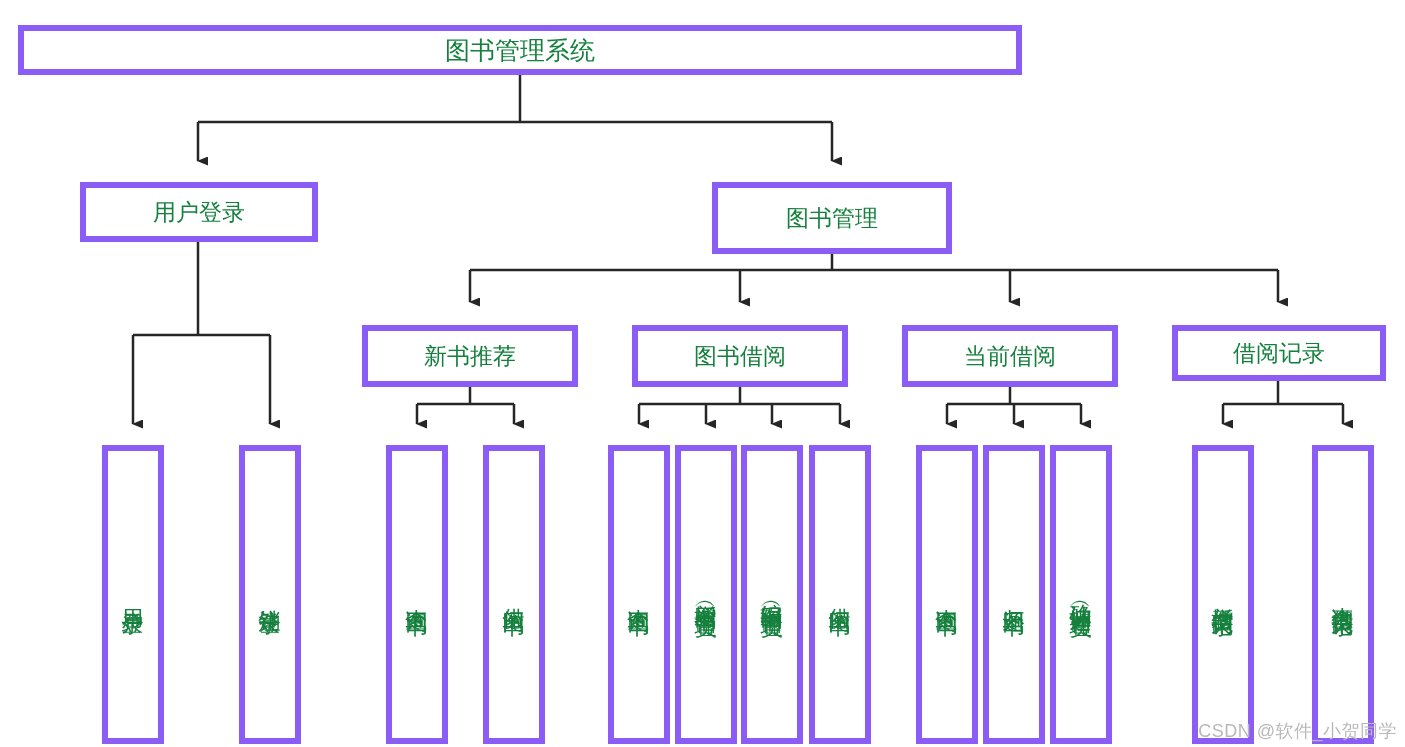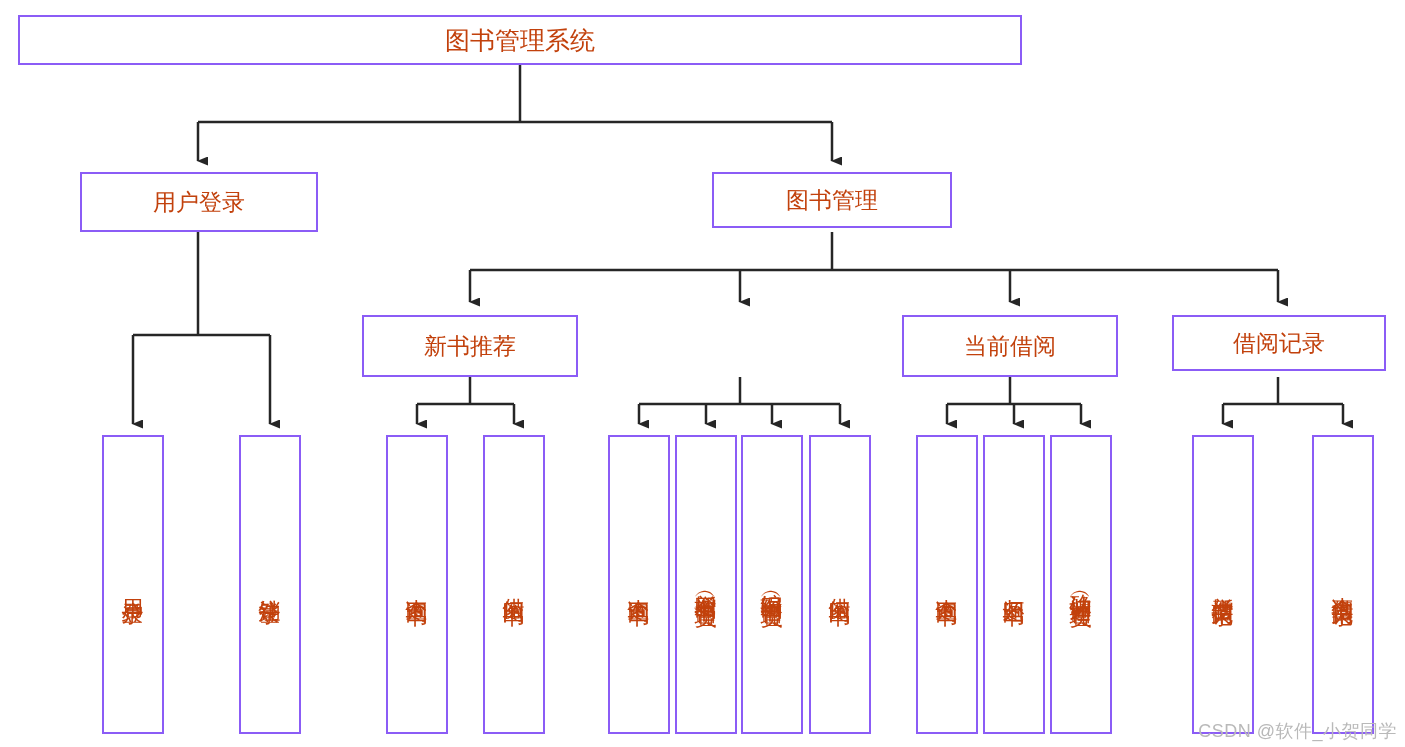--- a/index.html
+++ b/index.html
@@ -21,27 +21,28 @@
   #diagram-svg {
     position: absolute;
     left: 0;
     top: 0;
     width: 1405px;
     height: 747px;
   }
   .node {
     position: absolute;
     box-sizing: border-box;
-    border: 2px solid #8b5cf6;
+    border: 6px solid #8b5cf6;
     background: #ffffff;
     display: flex;
     align-items: center;
     justify-content: center;
-    color: #c2410c;
+    color: #15803d;
     z-index: 2;
+    margin-top: 10px;
   }
   .node.level-0 {
     font-size: 25px;
   }
   .node.level-1 {
     font-size: 23px;
   }
   .node.level-2 {
     font-size: 23px;
     justify-content: center;
@@ -131,27 +132,30 @@
     </g>
   </svg>
 
   <div class="node level-0" style="left:18px; top:15px; width:1004px; height:50px;">
     <span class="node-label">图书管理系统</span>
   </div>
 
   <div class="node level-1" style="left:80px; top:172px; width:238px; height:60px;">
     <span class="node-label">用户登录</span>
   </div>
-  <div class="node level-1" style="left:712px; top:172px; width:240px; height:56px;">
+  <div class="node level-1" style="left:712px; top:172px; width:240px; height:72px;">
     <span class="node-label">图书管理</span>
   </div>
 
   <div class="node level-2" style="left:362px; top:315px; width:216px; height:62px;">
     <span class="node-label">新书推荐</span>
   </div>
+  <div class="node level-2" style="left:632px; top:315px; width:216px; height:62px;">
+    <span class="node-label">图书借阅</span>
+  </div>
   <div class="node level-2" style="left:902px; top:315px; width:216px; height:62px;">
     <span class="node-label">当前借阅</span>
   </div>
   <div class="node level-2" style="left:1172px; top:315px; width:214px; height:56px;">
     <span class="node-label">借阅记录</span>
   </div>
 
   <div class="node leaf" style="left:102px; top:435px; width:62px; height:299px;">
     <span class="node-label">用户登录</span>
   </div>

